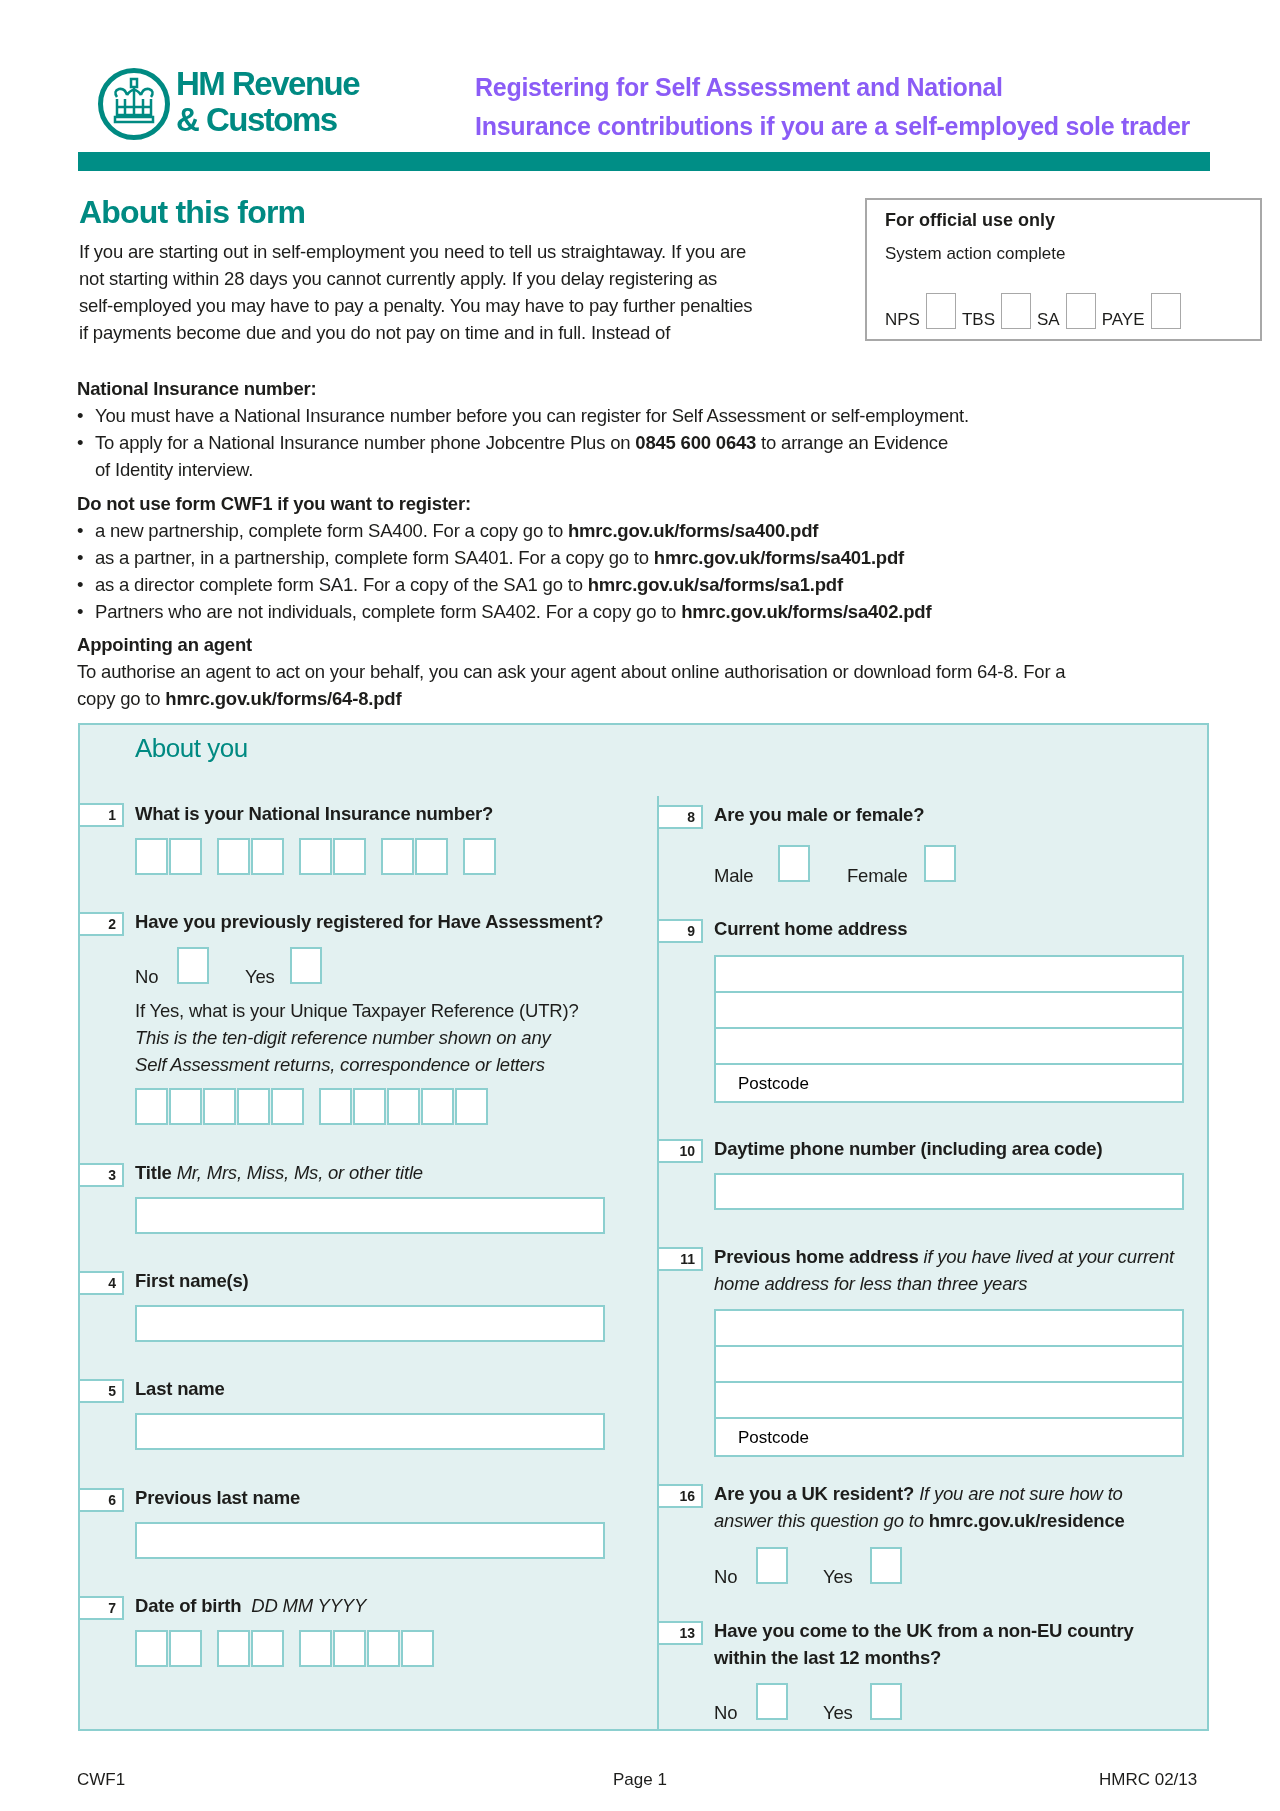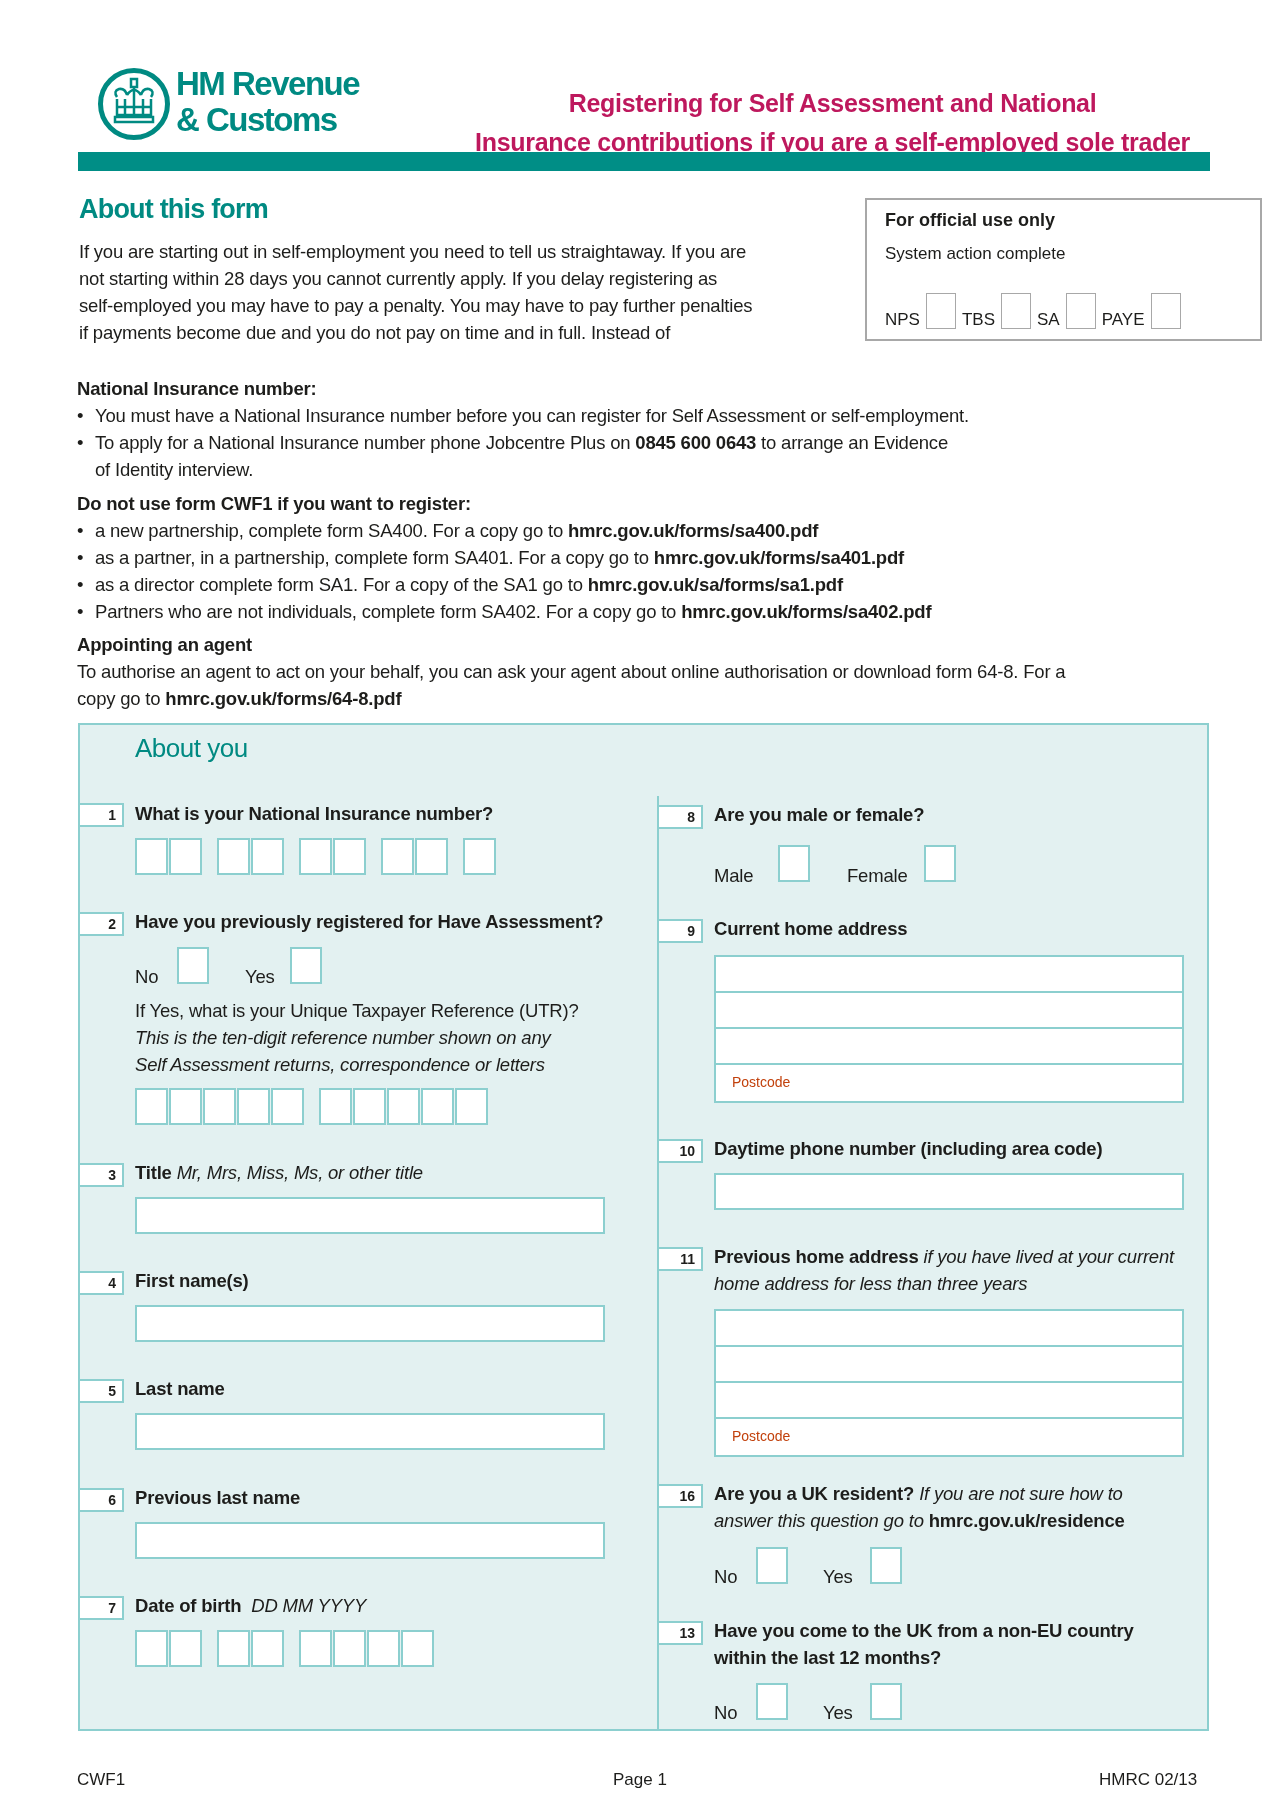--- a/index.html
+++ b/index.html
@@ -7,24 +7,24 @@
   body { position: relative; font-family: "DejaVu Sans Condensed", "Liberation Sans", sans-serif; color: #1d1d1b; overflow: hidden; }
   .abs { position: absolute; }
   .t { font-family: "Liberation Sans", sans-serif; font-size: 18.5px; line-height: 27px; white-space: nowrap; letter-spacing: -0.2px; }
   .b { font-weight: bold; }
   .i { font-style: italic; }
   .link { color: #1a1adb; }
 
   
   .logo-circle { left: 98px; top: 68px; width: 72px; height: 72px; border: 5px solid #008a82; border-radius: 50%; }
   .brand { left: 176px; top: 66px; font-family: "Liberation Sans", sans-serif; font-size: 33px; line-height: 36px; font-weight: bold; color: #008a82; letter-spacing: -1.5px; }
-  .doc-title { right: 90px; top: 68px; text-align: center; font-family: "Liberation Sans", sans-serif; font-size: 25px; line-height: 39px; font-weight: bold; color: #be185d; letter-spacing: -0.3px; margin-top: 16px; }
+  .doc-title { right: 90px; top: 68px; text-align: left; font-family: "Liberation Sans", sans-serif; font-size: 25px; line-height: 39px; font-weight: bold; color: #8b5cf6; letter-spacing: -0.3px; }
   .top-bar { left: 78px; top: 152px; width: 1132px; height: 19px; background: #008e86; }
 
-  .h-about { left: 79px; top: 194px; font-family: "Liberation Sans", sans-serif; font-size: 27px; font-weight: bold; color: #008a82; letter-spacing: -0.8px; }
+  .h-about { left: 79px; top: 194px; font-family: "Liberation Sans", sans-serif; font-size: 32px; font-weight: bold; color: #008a82; letter-spacing: -0.8px; }
 
   .official { left: 865px; top: 198px; width: 397px; height: 143px; border: 2px solid #a8a8a8; }
   .official .ttl { position: absolute; left: 18px; top: 10px; font-family: "Liberation Sans", sans-serif; font-size: 18px; font-weight: bold; }
   .official .sub { position: absolute; left: 18px; top: 44px; font-family: "Liberation Sans", sans-serif; font-size: 17px; }
   .official .row { position: absolute; left: 18px; bottom: 10px; display: flex; align-items: flex-end; font-family: "Liberation Sans", sans-serif; font-size: 17px; }
   .official .row .lbl { margin-right: 6px; line-height: 18px; }
   .official .row .box { width: 30px; height: 36px; border: 1.5px solid #a8a8a8; margin-right: 6px; background: #fff; }
   .bullet::before { content: "•"; position: absolute; left: -18px; }
 
   
@@ -35,21 +35,21 @@
   .qnum { width: 44px; height: 24px; background: #fff; border: 2px solid #8ccfcf; border-left: none; font-family: "Liberation Sans", sans-serif; font-size: 14px; font-weight: bold; text-align: right; padding-right: 6px; line-height: 21px; }
   .qlbl { font-family: "Liberation Sans", sans-serif; font-size: 18.5px; line-height: 27px; white-space: nowrap; letter-spacing: -0.2px; }
   .qlbl .b { font-weight: bold; }
   .cb { width: 32px; height: 37px; background: #fff; border: 2px solid #8ccfcf; }
   .inp { background: #fff; border: 2px solid #8ccfcf; }
   .digits { display: flex; }
   .digits .d { width: 33px; height: 37px; background: #fff; border: 2px solid #8ccfcf; margin-right: 1px; }
   .digits .gap { width: 14px; }
   .addr { width: 470px; background: #fff; border: 2px solid #8ccfcf; }
   .addr .line { height: 36px; border-bottom: 2px solid #8ccfcf; }
-  .addr .line:last-child { border-bottom: none; font-family: "Liberation Sans", sans-serif; font-size: 14px; color: #c2410c; padding: 9px 16px; }
+  .addr .line:last-child { border-bottom: none; font-family: "Liberation Sans", sans-serif; font-size: 17px; color: #000000; padding: 9px 22px; }
 
   .footer { font-family: "Liberation Sans", sans-serif; font-size: 17px; top: 1770px; }
 </style>
 </head>
 <body>
 
 <div class="abs logo-circle">
   <svg width="62" height="62" viewBox="0 0 62 62" style="position:absolute;left:0;top:0;">
     <g fill="none" stroke="#008a82" stroke-width="2.5">
       <rect x="28" y="6" width="6" height="8"></rect>

